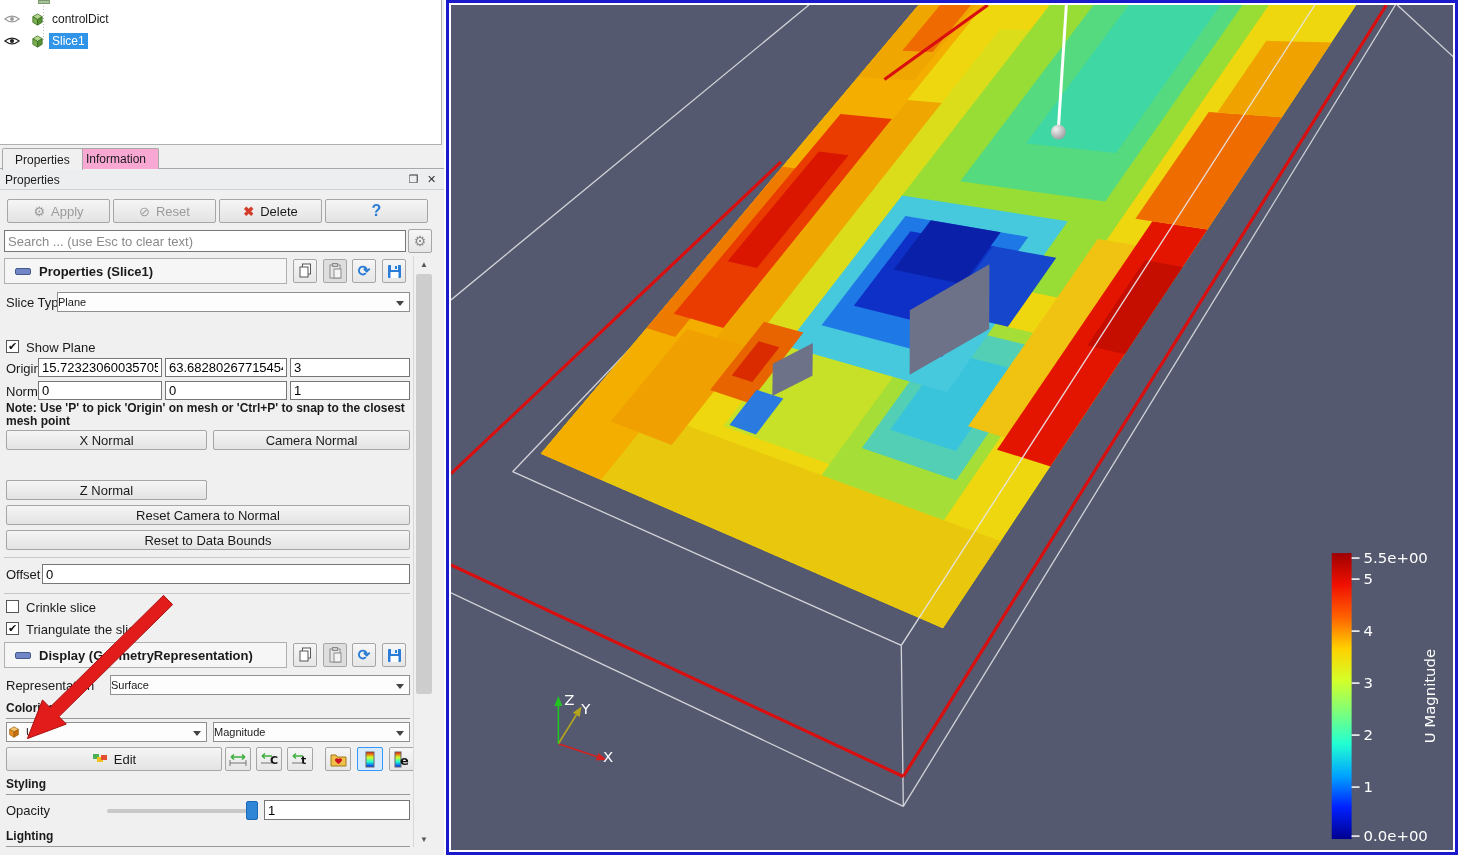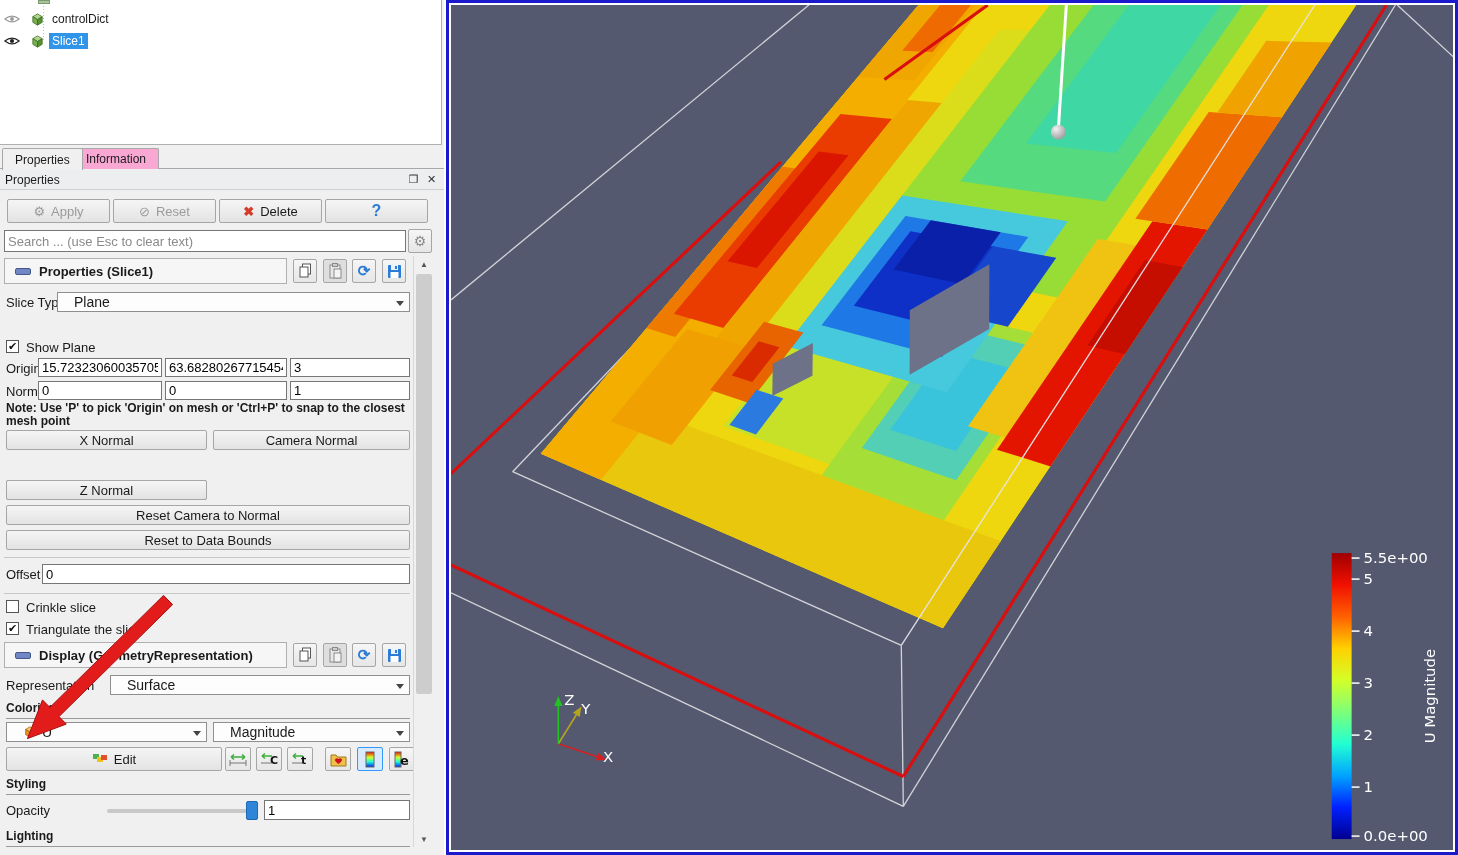--- a/index.html
+++ b/index.html
@@ -34,21 +34,21 @@
   .btn { position:absolute; background:linear-gradient(#f5f5f5,#e3e3e3); border:1px solid #a6a6a6;
          border-radius:2px; display:flex; align-items:center; justify-content:center; font-size:13px; }
   .btn.disabled { color:#9b9b9b; }
   .icon-inline { margin-right:6px; font-size:13px; }
 
   input.txt { position:absolute; border:1px solid #767676; background:#fff; font-size:13px;
               font-family:"Liberation Sans",sans-serif; padding:0 3px; }
   input.txt::placeholder { color:#8a8a8a; }
 
   .combo { position:absolute; height:20px; border:1px solid #8f8f8f; background:#fdfdfd;
-           display:flex; align-items:center; padding:0 16px; font-size:14px; }
+           display:flex; align-items:center; padding:0 0; font-size:11px; }
   .combo .arrow { position:absolute; right:5px; top:8px; width:0; height:0;
                   border-left:4px solid transparent; border-right:4px solid transparent;
                   border-top:5px solid #444; }
 
   .sec-header { position:absolute; left:6px; width:404px; font-weight:bold; font-size:12px;
                 border-bottom:1px solid #999; padding-bottom:3px; }
   .hdr-box { position:absolute; left:4px; width:283px; height:26px; border:1px solid #b0b0b0;
              background:#f6f6f6; display:flex; align-items:center; font-weight:bold; font-size:13px; }
   .hdr-box .bars { width:16px; height:7px; background:#7186c4; border:1px solid #47598c;
                    border-radius:2px; margin:0 8px 0 10px; }

